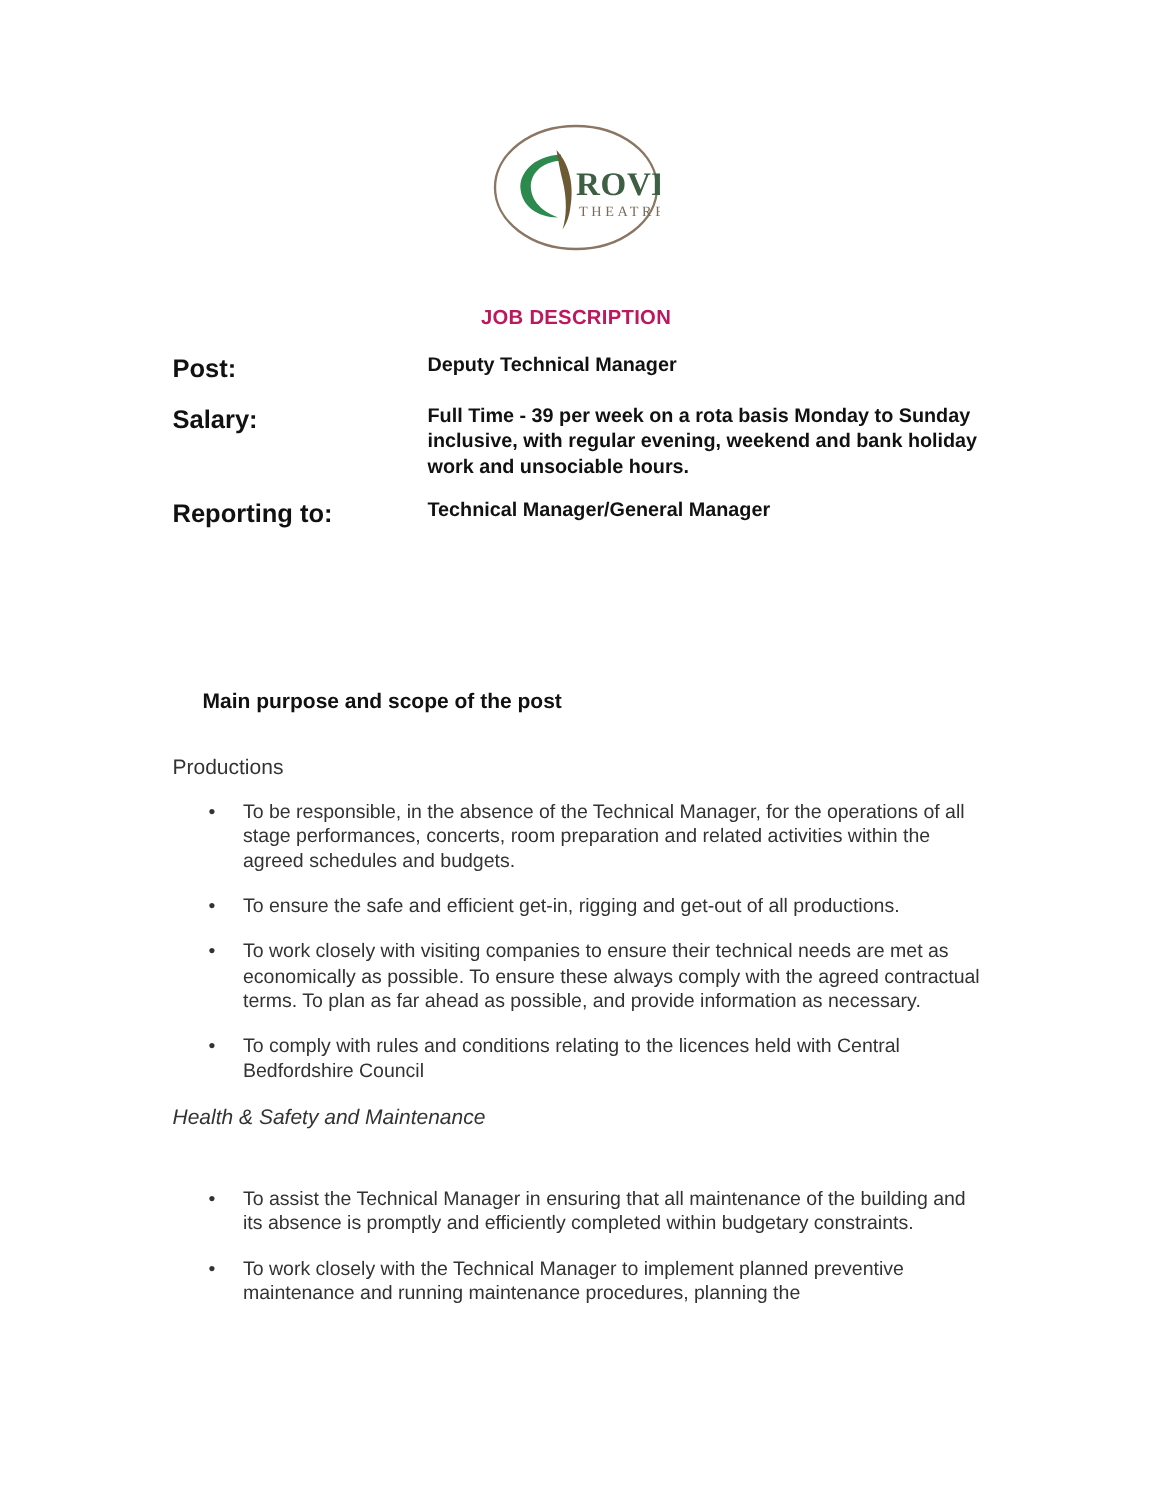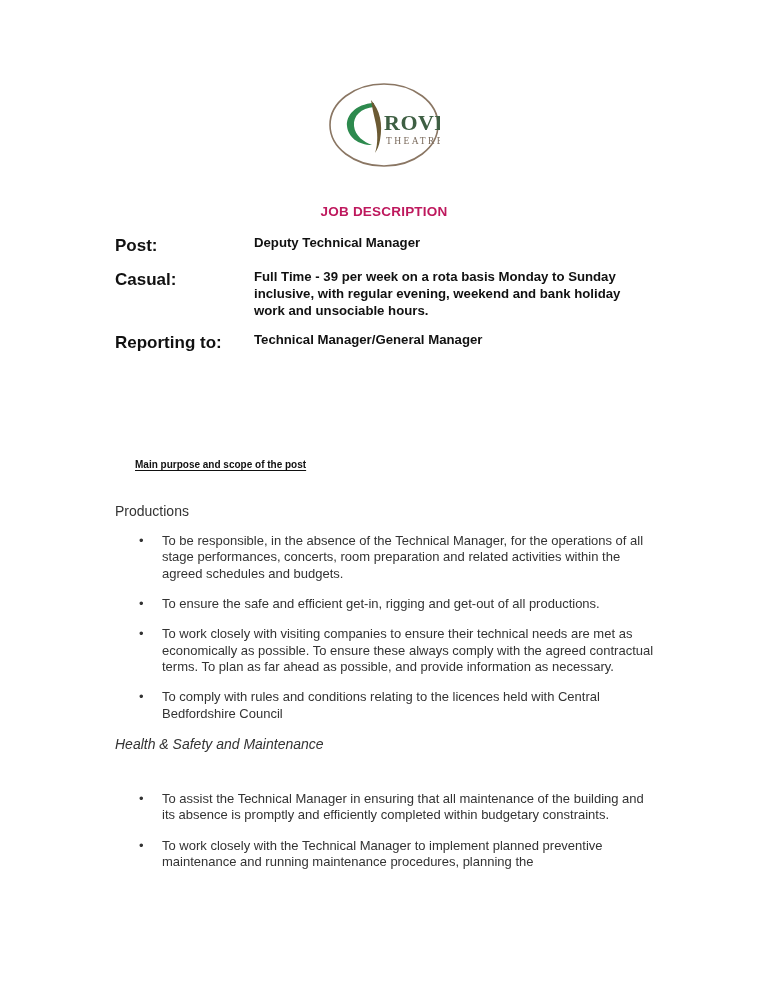--- a/index.html
+++ b/index.html
@@ -69,34 +69,34 @@
     color: #111111;
     line-height: 1.25;
   }
   .field-value {
     flex: 1 1 auto;
     font-size: 13.2px;
     font-weight: bold;
     color: #111111;
     line-height: 1.26;
     max-width: 400px;
+    margin-left: 31px;
   }
   .field-value .light-period {
     font-weight: normal;
     color: #555555;
   }
 
   
   .section-heading {
     position: absolute;
     left: 115px;
-    font-size: 10px;
+    font-size: 14px;
     font-weight: bold;
     color: #111111;
-    text-decoration: underline;
     text-underline-offset: 2px;
     padding-left: 20px;
   }
   #main-purpose-heading { top: 459px; }
 
   
   .subgroup-title {
     position: absolute;
     left: 115px;
     font-size: 14px;
@@ -155,21 +155,21 @@
 
   <div class="fields">
 
     <div class="field-row">
       <div class="field-label">Post:</div>
       <div class="field-value">Deputy Technical Manager</div>
     </div>
 
 
     <div class="field-row">
-      <div class="field-label">Casual:</div>
+      <div class="field-label">Salary:</div>
       <div class="field-value">Full Time - 39 per week on a rota basis Monday to Sunday inclusive, with regular evening, weekend and bank holiday work and unsociable hours.</div>
     </div>
 
     <div class="field-row">
       <div class="field-label">Reporting to:</div>
       <div class="field-value">Technical Manager/General Manager</div>
     </div>
 
 
   </div>

